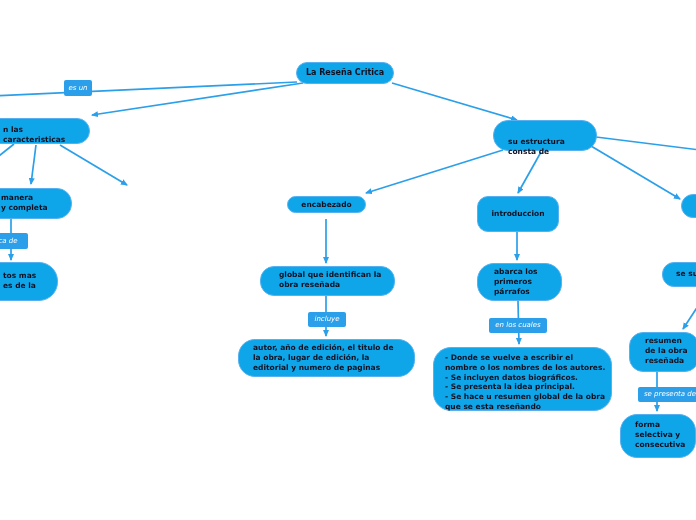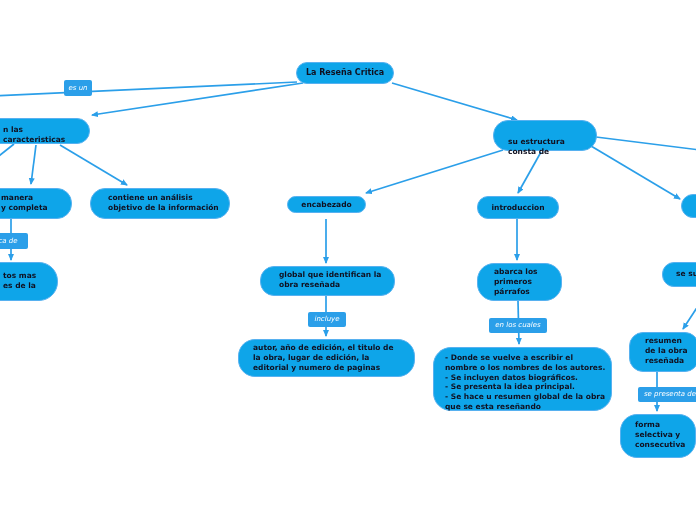--- a/index.html
+++ b/index.html
@@ -63,29 +63,27 @@
   <div class="node center" style="left:296px;top:62px;width:98px;height:22px;font-size:8px;border-radius:11px;">La Reseña Critica</div>
 
   <div class="node" style="left:-38px;top:118px;width:128px;height:26px;padding:6px 4px 0 40px;">n las caracteristicas</div>
 
   <div class="node" style="left:493px;top:120px;width:104px;height:31px;padding:16px 4px 0 14px;border-radius:15px;">su estructura
 consta de</div>
 
   <div class="node" style="left:-62px;top:188px;width:134px;height:31px;padding:4px 4px 0 62px;border-radius:15px;">manera
 y completa</div>
 
-  <div class="node" style="left:90px;top:188px;width:140px;height:31px;padding:4px 4px 0 17px;border-radius:15px;">contiene un análisis
-objetivo de la información</div>
 
   <div class="node" style="left:-54px;top:262px;width:112px;height:39px;padding:8px 4px 0 56px;border-radius:19px;">tos mas
 es de la</div>
 
   <div class="node center" style="left:287px;top:196px;width:79px;height:17px;border-radius:11px;">encabezado</div>
 
-  <div class="node center" style="left:477px;top:196px;width:82px;height:23px;border-radius:11px;">introduccion</div>
+  <div class="node center" style="left:477px;top:196px;width:82px;height:36px;border-radius:11px;">introduccion</div>
 
   <div class="node" style="left:681px;top:194px;width:45px;height:24px;border-radius:12px;"></div>
 
   <div class="node" style="left:260px;top:266px;width:135px;height:30px;padding:3px 4px 0 18px;border-radius:14px;">global que identifican la
 obra reseñada</div>
 
   <div class="node" style="left:238px;top:339px;width:177px;height:38px;padding:3px 4px 0 14px;border-radius:17px;">autor, año de edición, el titulo de
 la obra, lugar de edición, la
 editorial y numero de paginas</div>
 

